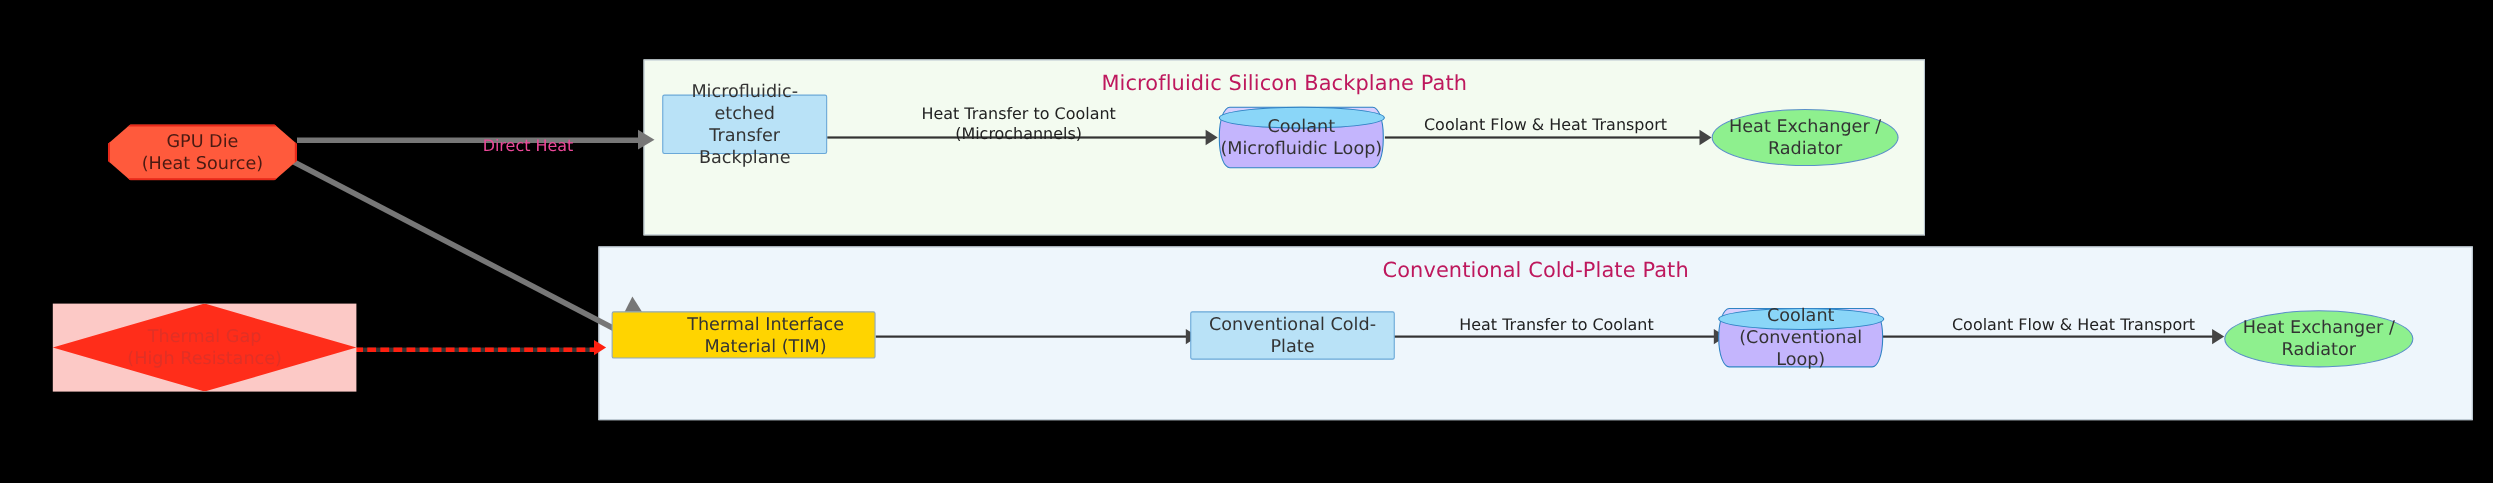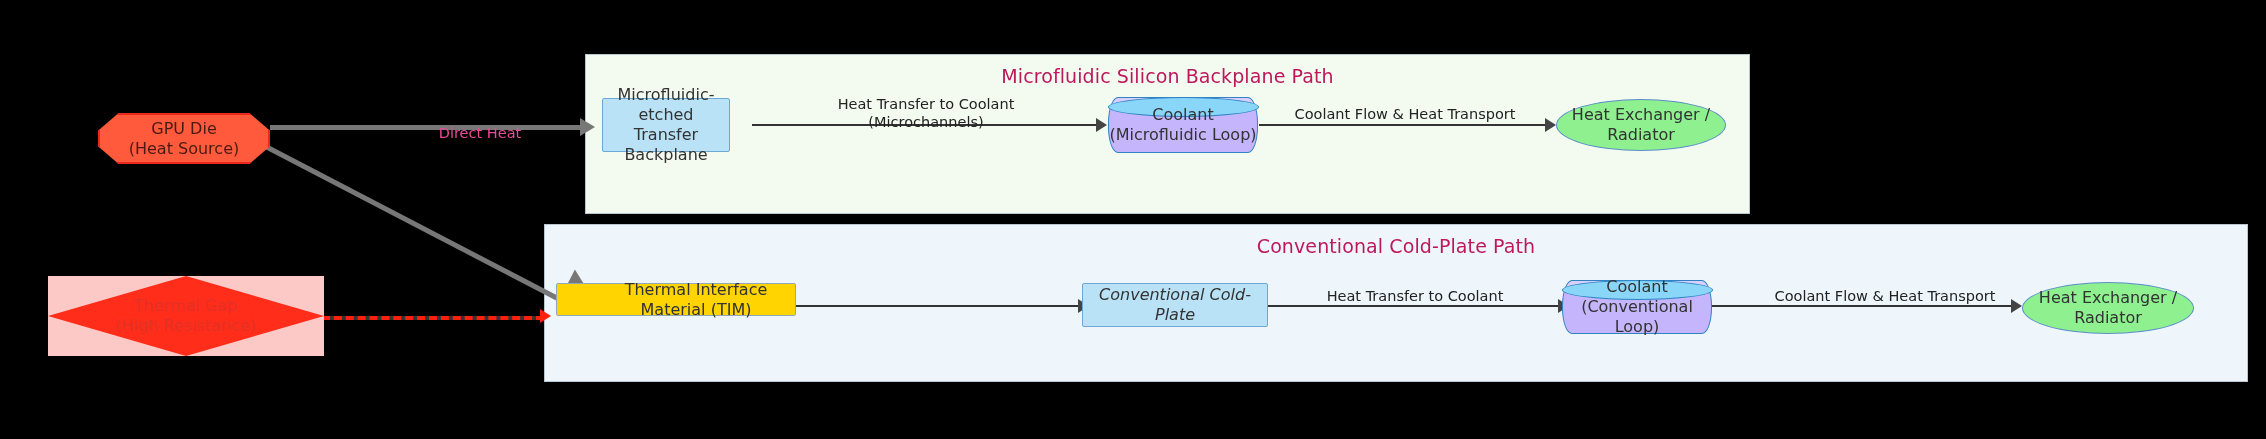--- a/index.html
+++ b/index.html
@@ -107,46 +107,46 @@
 
   <div class="node diamond" style="left:48px;top:276px;width:276px;height:80px;">
     <div class="dshape"></div>
     <div class="dedge"></div>
     <span>
       <span style="display:block">Thermal Gap</span>
       <span style="display:block">(High Resistance)</span>
     </span>
   </div>
 
-  <div class="node rect" style="left:602px;top:98px;width:128px;height:54px;">
+  <div class="node rect" style="left:602px;top:86px;width:150px;height:54px;">
     <div>
       <div>Microfluidic-etched</div>
       <div>Transfer Backplane</div>
     </div>
   </div>
 
   <div class="node cyl" style="left:1108px;top:97px;width:150px;height:56px;">
     <span>
       <span style="display:block">Coolant</span>
       <span style="display:block">(Microfluidic Loop)</span>
     </span>
   </div>
 
   <div class="node ellipse" style="left:1556px;top:99px;width:170px;height:52px;">
     <div>
       <div>Heat Exchanger /</div>
       <div>Radiator</div>
     </div>
   </div>
 
-  <div class="node rect tim" style="left:556px;top:283px;width:240px;height:33px;padding-left:40px;">
+  <div class="node rect tim" style="left:556px;top:283px;width:240px;height:43px;padding-left:40px;">
     <div>Thermal Interface Material (TIM)</div>
   </div>
 
-  <div class="node rect" style="left:1082px;top:283px;width:186px;height:44px;font-style:italic;">
+  <div class="node rect" style="left:1082px;top:283px;width:186px;height:44px;">
     <div>Conventional Cold-Plate</div>
   </div>
 
   <div class="node cyl" style="left:1562px;top:280px;width:150px;height:54px;">
     <span>
       <span style="display:block">Coolant</span>
       <span style="display:block">(Conventional Loop)</span>
     </span>
   </div>
 

